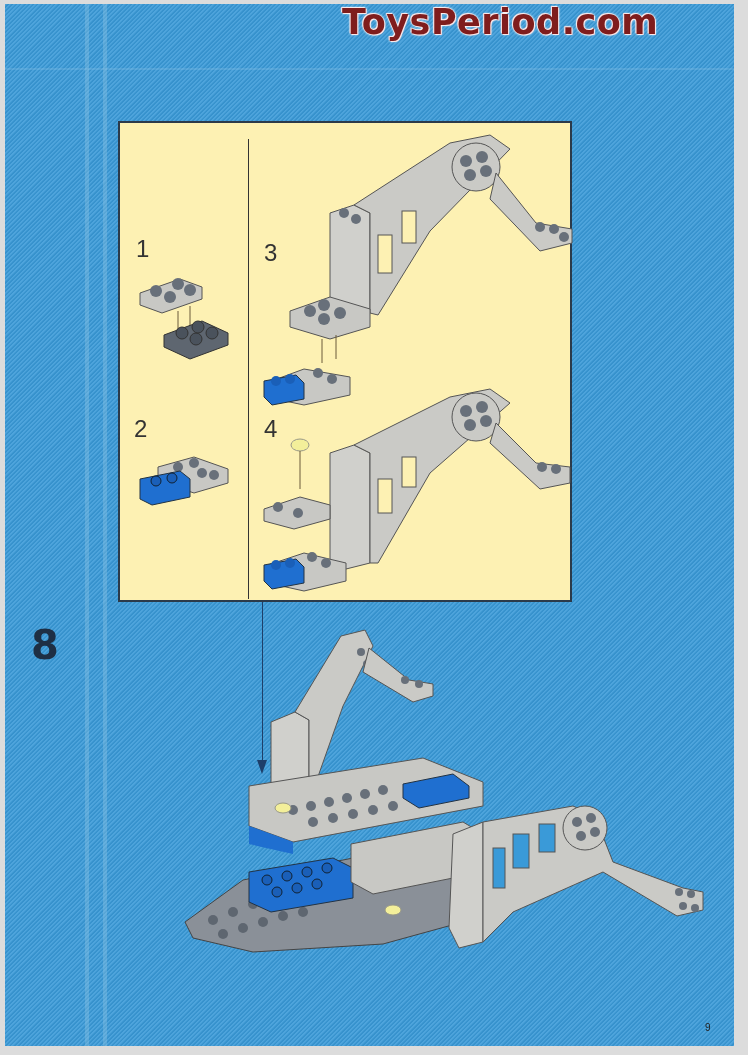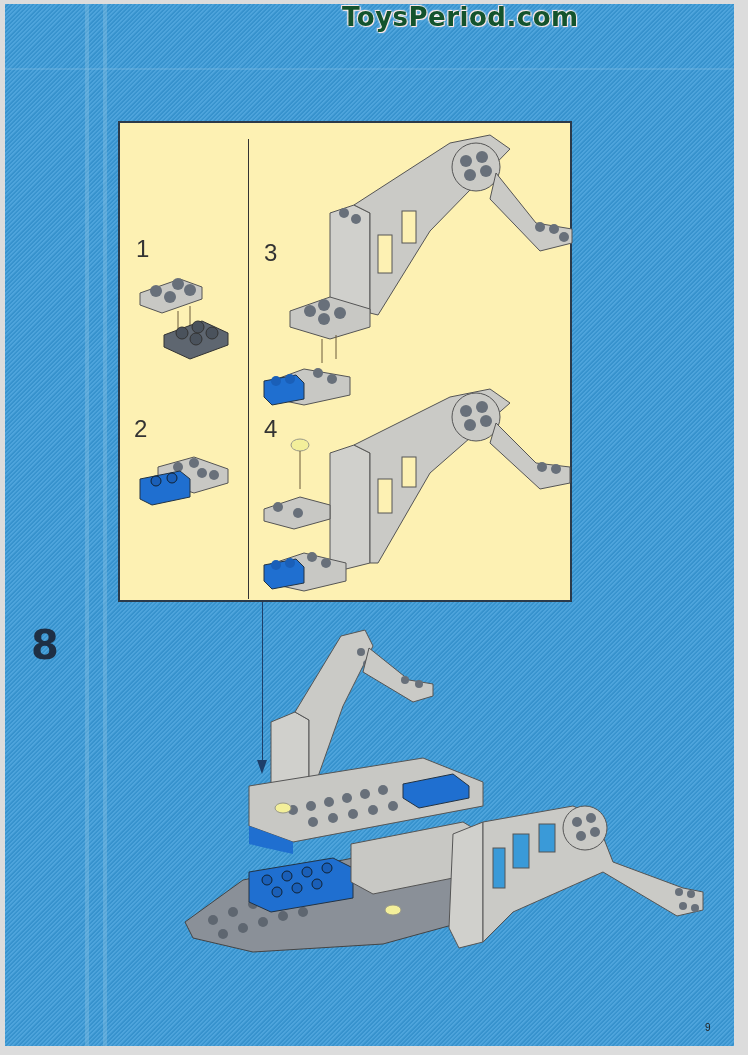--- a/index.html
+++ b/index.html
@@ -3,21 +3,21 @@
 <meta charset="utf-8">
 <style>
   html,body{margin:0;padding:0;}
   body{width:748px;height:1055px;background:#dcdcdc;position:relative;overflow:hidden;font-family:"Liberation Sans",sans-serif;}
   .page{position:absolute;left:5px;top:4px;width:729px;height:1042px;
     background-color:#3a9ad8;
     background-image:repeating-linear-gradient(135deg, rgba(255,255,255,0.10) 0px, rgba(255,255,255,0.10) 1px, rgba(0,0,0,0.05) 2px, rgba(0,0,0,0.05) 3px);
   }
   .vline{position:absolute;top:0;bottom:0;width:4px;background:rgba(150,200,230,0.35);}
   .hline{position:absolute;left:0;right:0;height:2px;background:rgba(150,200,230,0.25);}
-  .watermark{position:absolute;left:342px;top:2px;font-size:26px;font-weight:bold;color:#14532d;letter-spacing:0.5px;
+  .watermark{position:absolute;left:342px;top:2px;font-size:35px;font-weight:bold;color:#7f1d1d;letter-spacing:0.5px;
     text-shadow:0 0 2px #fff,0 0 3px #fff,1px 1px 0 #f6d4d8,-1px -1px 0 #f6d4d8;font-family:"DejaVu Sans",sans-serif;}
   .callout{position:absolute;left:118px;top:121px;width:454px;height:481px;background:#fdf1b3;border:2px solid #2b3a4a;box-sizing:border-box;}
   .divider{position:absolute;left:128px;top:16px;width:1px;height:460px;background:#333;}
   .substep{position:absolute;font-size:24px;color:#333;}
   .stepnum{position:absolute;left:26px;top:618px;font-size:40px;font-weight:bold;color:#1e2f44;font-family:"DejaVu Sans",sans-serif;}
   .pagenum{position:absolute;left:703px;top:1022px;font-size:10px;color:#222;}
   .arrowline{position:absolute;left:262px;top:602px;width:1px;height:163px;background:#1e3f6a;}
   .arrowhead{position:absolute;left:257px;top:760px;width:0;height:0;border-left:5px solid transparent;border-right:5px solid transparent;border-top:14px solid #1e3f6a;}
   svg{position:absolute;overflow:visible;}
 </style>

